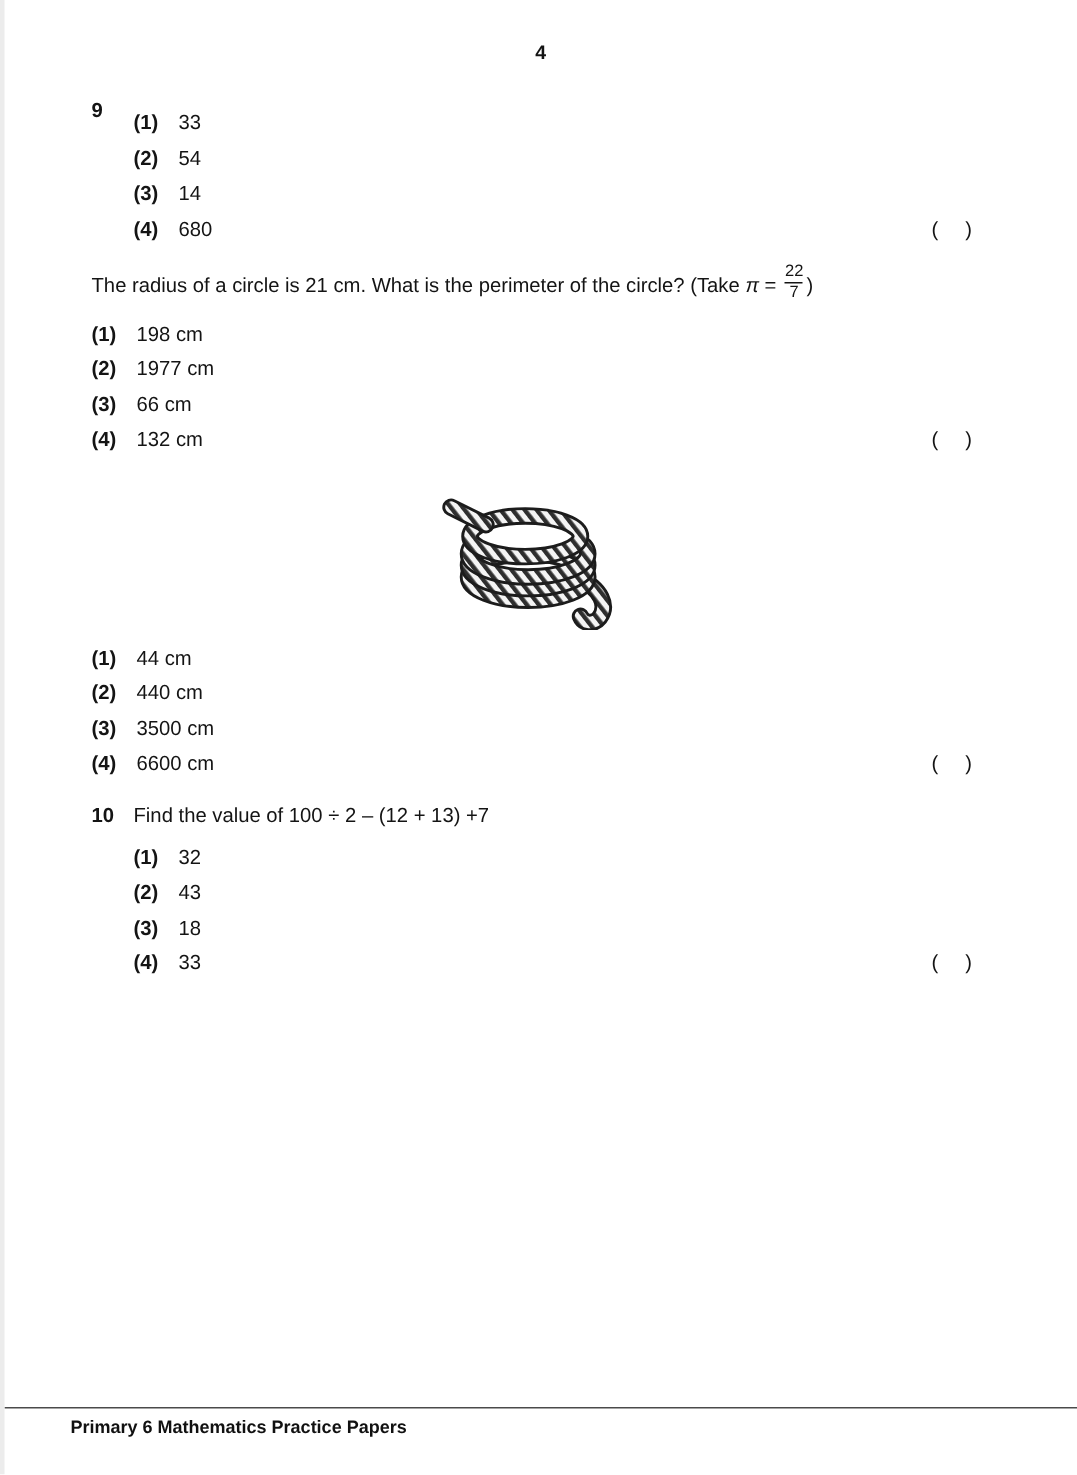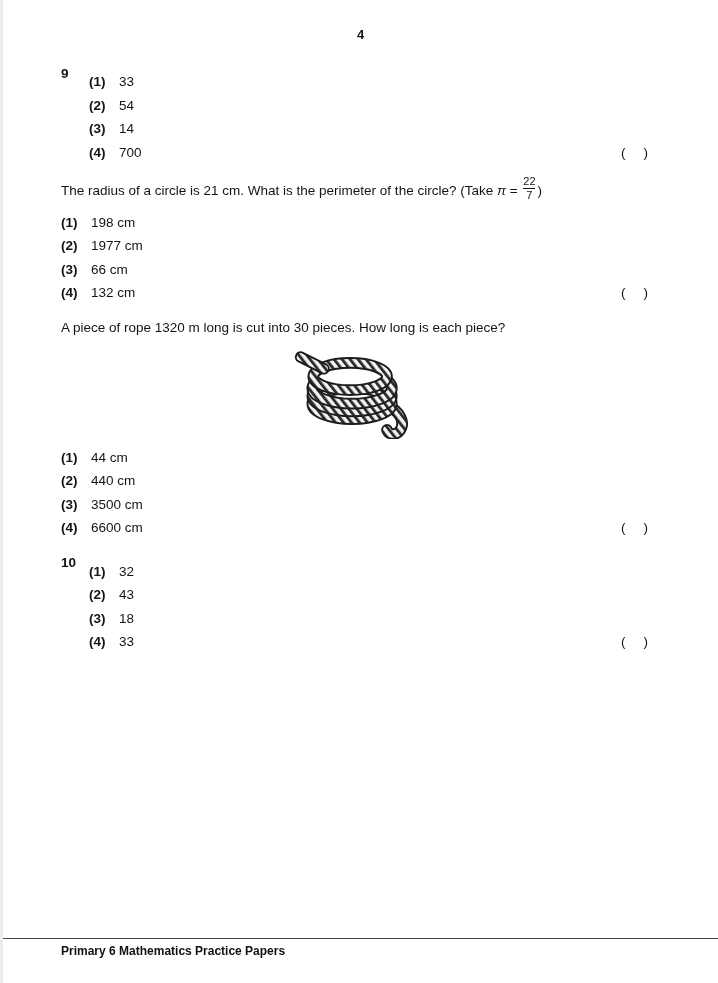--- a/index.html
+++ b/index.html
@@ -86,21 +86,21 @@
   }
   .footer-line {
     position: absolute;
     left: 0; right: 0;
     top: 938px;
     border-top: 1.2px solid #4a4a4a;
   }
   .footer-text {
     position: absolute;
     top: 944px;
-    left: 58px;
+    left: 44px;
     font-size: 12px;
     font-weight: bold;
     color: #111;
   }
 </style>
 </head>
 <body>
 
 <div class="page">
   <div class="page-number">4</div>
@@ -116,21 +116,21 @@
             <div class="option">
               <span class="opt-label">(2)</span>
               <span class="opt-value">54</span>
             </div>
             <div class="option">
               <span class="opt-label">(3)</span>
               <span class="opt-value">14</span>
             </div>
             <div class="option">
               <span class="opt-label">(4)</span>
-              <span class="opt-value">700</span>
+              <span class="opt-value">680</span>
             </div>
           </div>
           <span class="answer-bracket">
             <span>(</span>
             <span>)</span>
           </span>
         </div>
       </div>
       <div class="question">
         <div class="q-body">
@@ -157,21 +157,20 @@
             </div>
           </div>
           <span class="answer-bracket">
             <span>(</span>
             <span>)</span>
           </span>
         </div>
       </div>
       <div class="question">
         <div class="q-body">
-          <div class="q-text"><span>A piece of rope 1320 m long is cut into 30 pieces. How long is each piece?</span></div>
   <div class="figure">
     <svg width="128" height="92" viewBox="0 0 132 94" aria-hidden="true">
       <defs>
         <pattern id="ropeHatch" width="6.5" height="6.5" patternUnits="userSpaceOnUse" patternTransform="rotate(-38)">
           <rect width="6.5" height="6.5" fill="#f4f4f4"></rect>
           <rect width="3" height="6.5" fill="#2e2e2e"></rect>
         </pattern>
       </defs>
       <g fill="none" stroke-linecap="round">
         <path d="M96 58 C114 66 118 78 112 86 C108 91 101 90 99 85" stroke="#1c1c1c" stroke-width="12"></path>
@@ -209,20 +208,21 @@
           </div>
           <span class="answer-bracket">
             <span>(</span>
             <span>)</span>
           </span>
         </div>
       </div>
       <div class="question">
         <div class="q-num">10</div>
         <div class="q-body">
+          <div class="q-text"><span>Find the value of 100 ÷ 2 – (12 + 13) +7</span></div>
           <div class="options">
             <div class="option">
               <span class="opt-label">(1)</span>
               <span class="opt-value">32</span>
             </div>
             <div class="option">
               <span class="opt-label">(2)</span>
               <span class="opt-value">43</span>
             </div>
             <div class="option">

